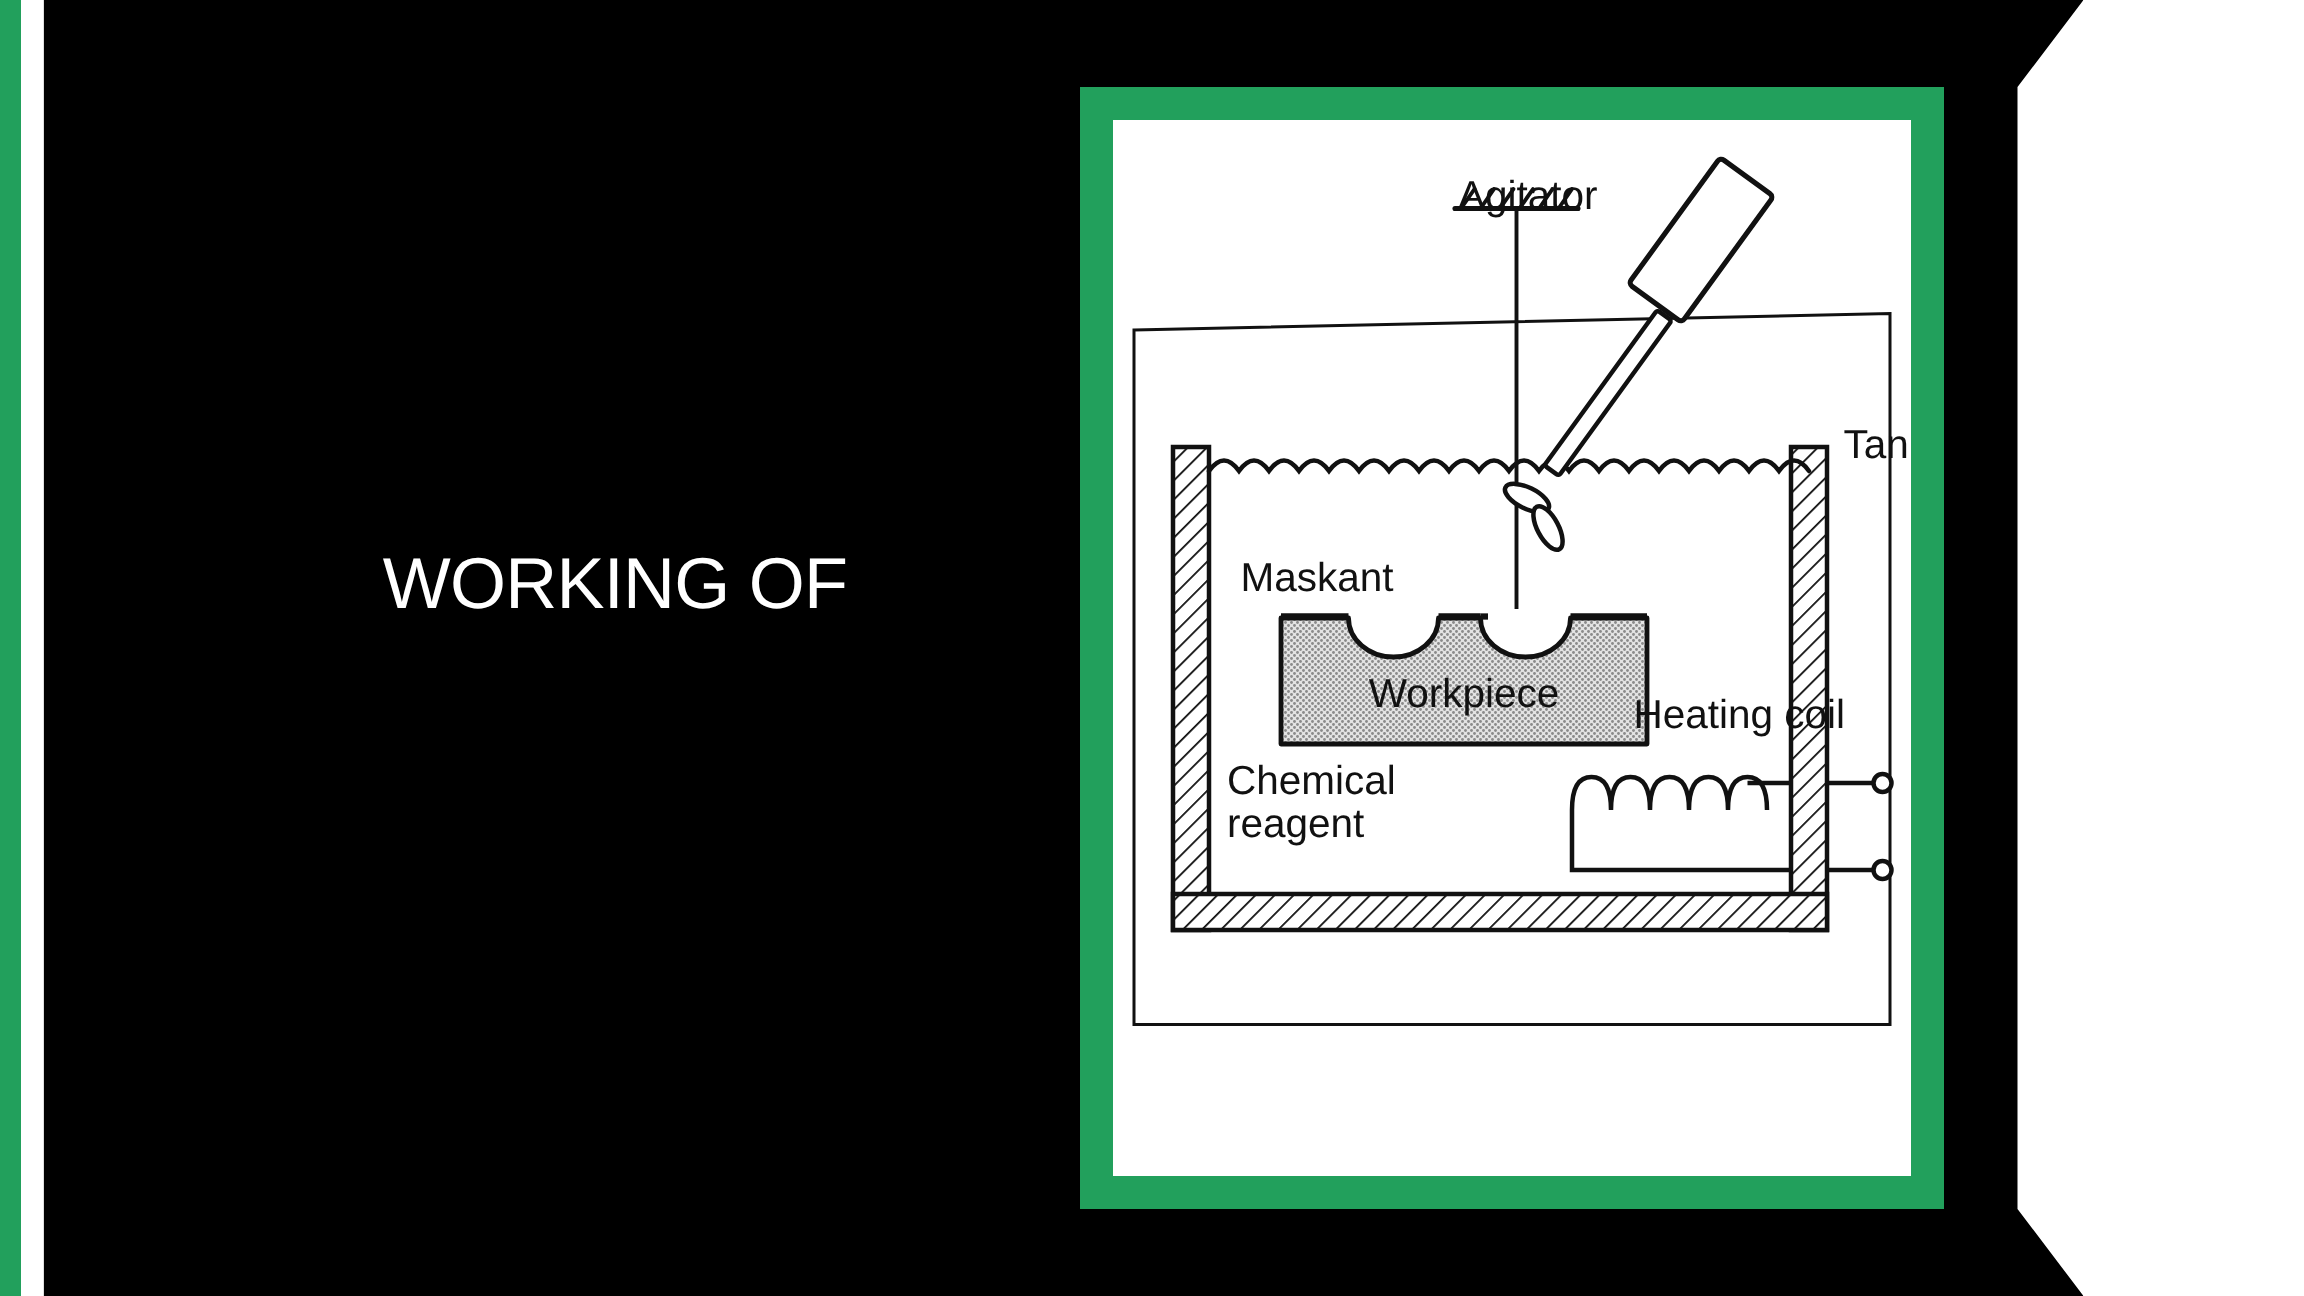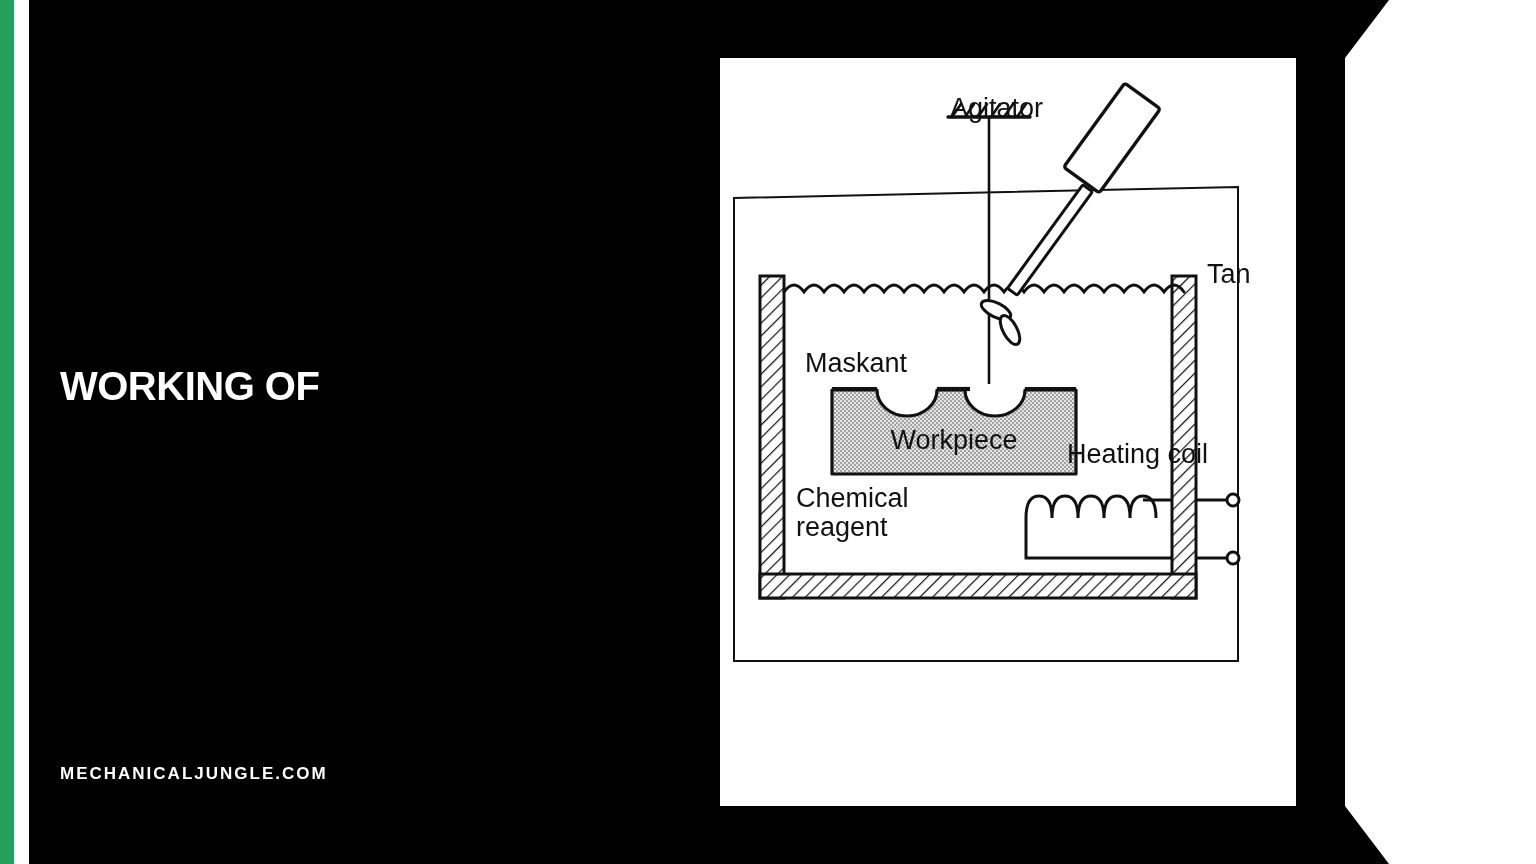--- a/index.html
+++ b/index.html
@@ -36,41 +36,43 @@
         1360px 864px,
         1245px 864px,
         0px 864px);
   }
 
   
   .headline {
     position:absolute; left:60px; top:364px;
     width:700px;
     color:#ffffff;
-    font-weight:bold;
-    font-size:40px;
+    font-weight:normal;
+    font-size:48px;
     line-height:1.10;
     letter-spacing:-0.5px;
     text-transform:uppercase;
+    text-align:center;
   }
   .headline .l2 { display:block; }
 
   .site-url {
     position:absolute; left:60px; top:764px;
     color:#ffffff;
     font-size:17px;
     font-weight:bold;
     letter-spacing:2.0px;
   }
 
   
   .figure-frame {
     position:absolute; left:720px; top:58px;
     width:576px; height:748px;
     background:var(--green);
+    padding:22px;
   }
   .figure-canvas {
     width:100%; height:100%;
     background:#ffffff;
     position:relative;
     overflow:hidden;
   }
   .figure-svg { position:absolute; left:0; top:0; display:block; }
 
   :root { --green:#22a05c; }
@@ -81,21 +83,20 @@
 <div id="stage">
 
   <div class="edge-stripe"></div>
 
   <div class="black-panel"></div>
 
   <div class="headline">
     <span>Working of</span>
   </div>
 
-  <div class="site-url">MECHANICALJUNGLE.COM</div>
 
   <div class="figure-frame">
     <div class="figure-canvas">
 
       <svg class="figure-svg" width="532" height="704" viewBox="0 0 532 704">
 
         <defs>
 
           <pattern id="hatch" width="9" height="9" patternUnits="userSpaceOnUse" patternTransform="rotate(45)">
             <rect width="9" height="9" fill="#ffffff"></rect>

